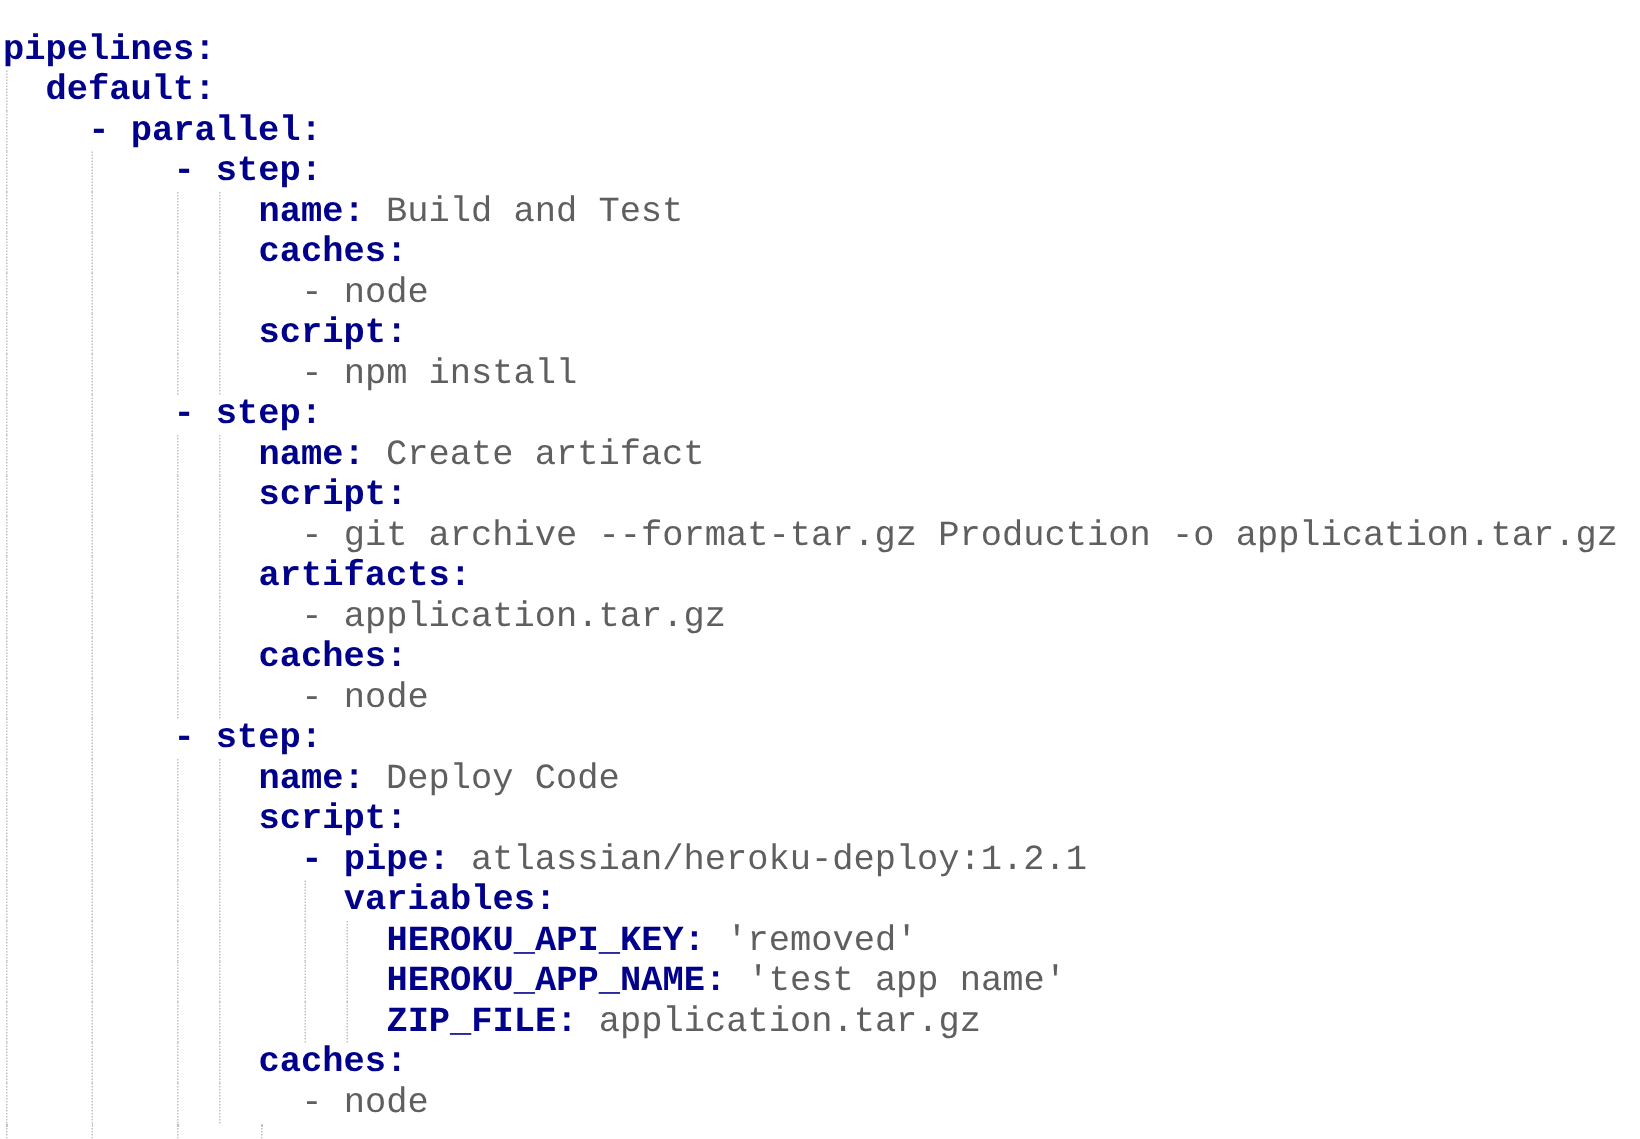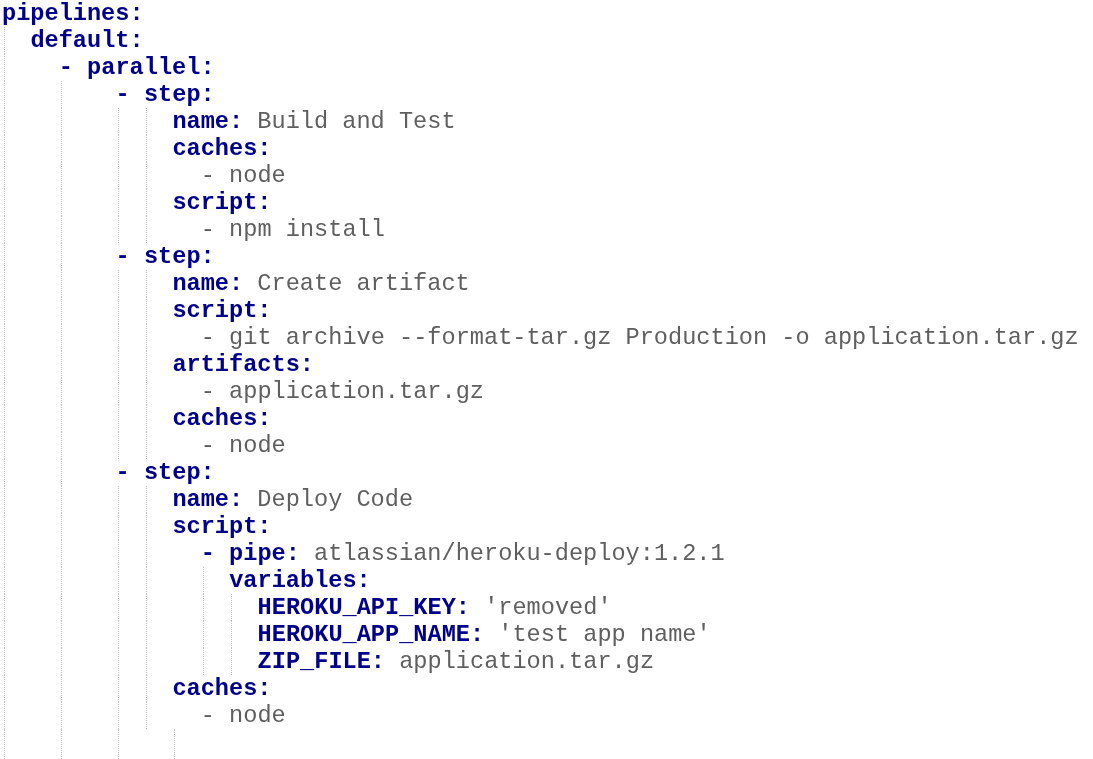--- a/index.html
+++ b/index.html
@@ -9,21 +9,21 @@
   }
   body {
     width: 1093px;
     height: 759px;
     overflow: hidden;
   }
   .code-viewer {
     position: relative;
     width: 1093px;
     height: 759px;
-    padding-top: 0;
+    padding-top: 20px;
     box-sizing: border-box;
     font-family: "Liberation Mono", "DejaVu Sans Mono", monospace;
     font-size: 23.6px;
     line-height: 27px;
     white-space: pre;
   }
   .code-line {
     position: relative;
     height: 27px;
     line-height: 27px;

